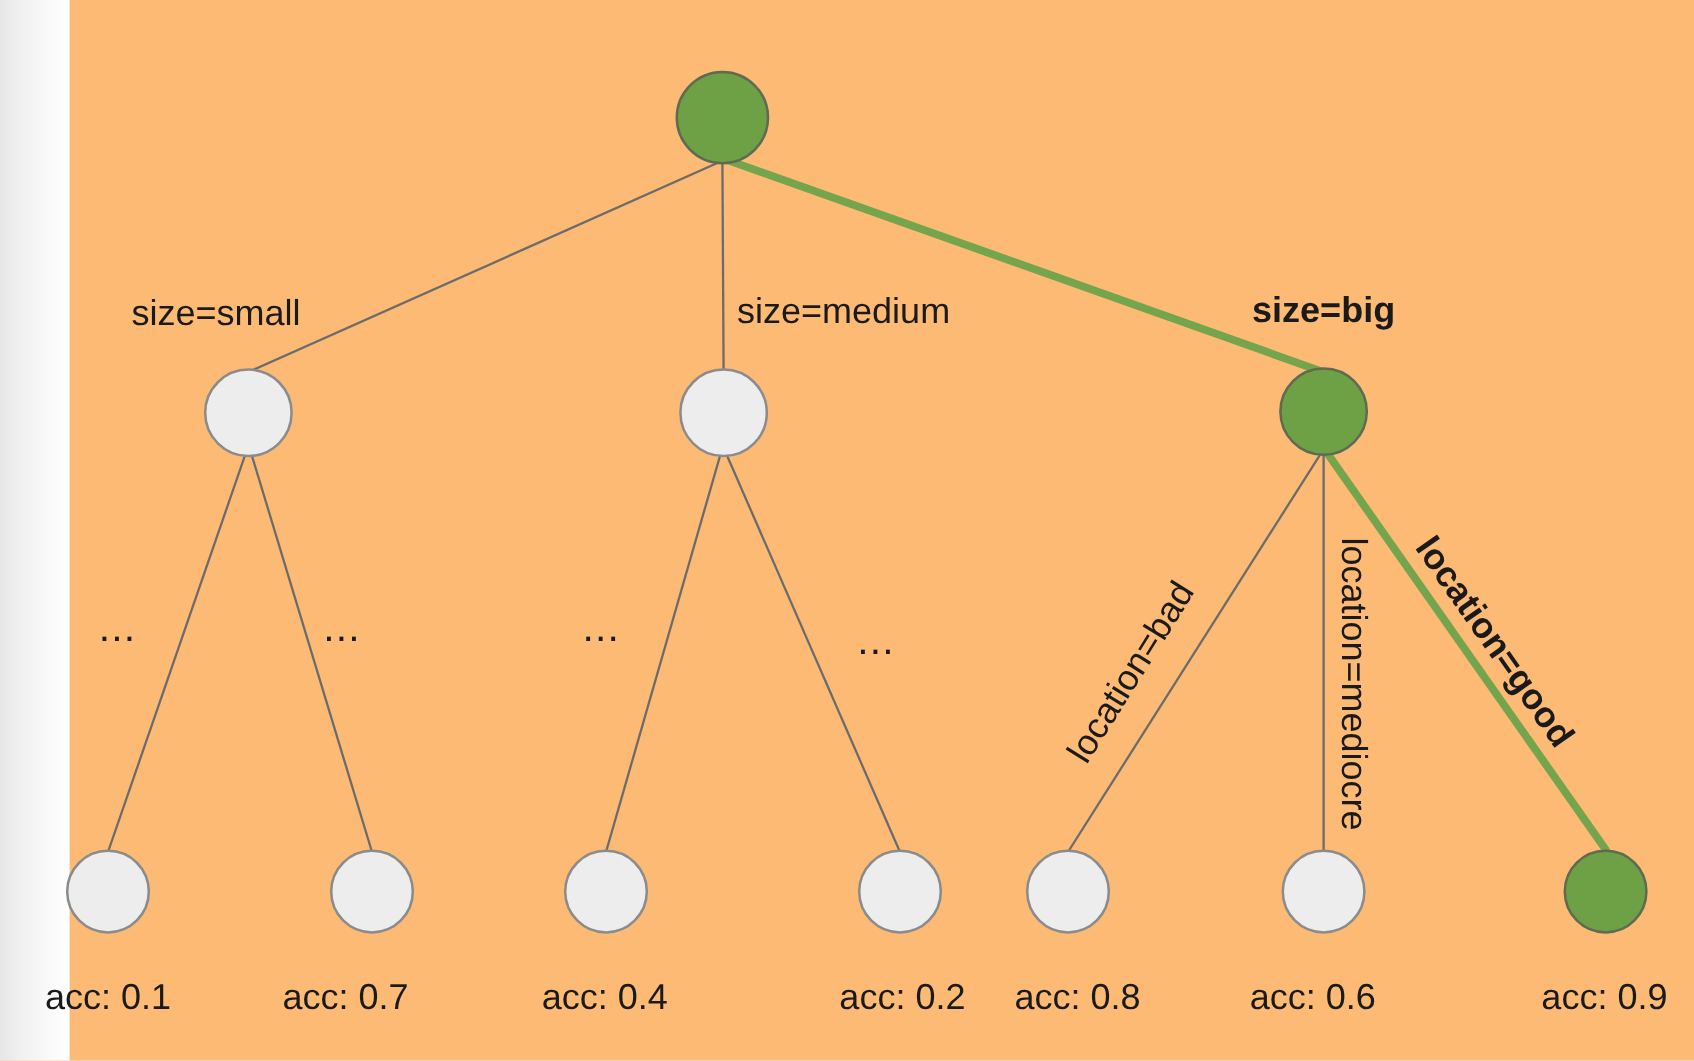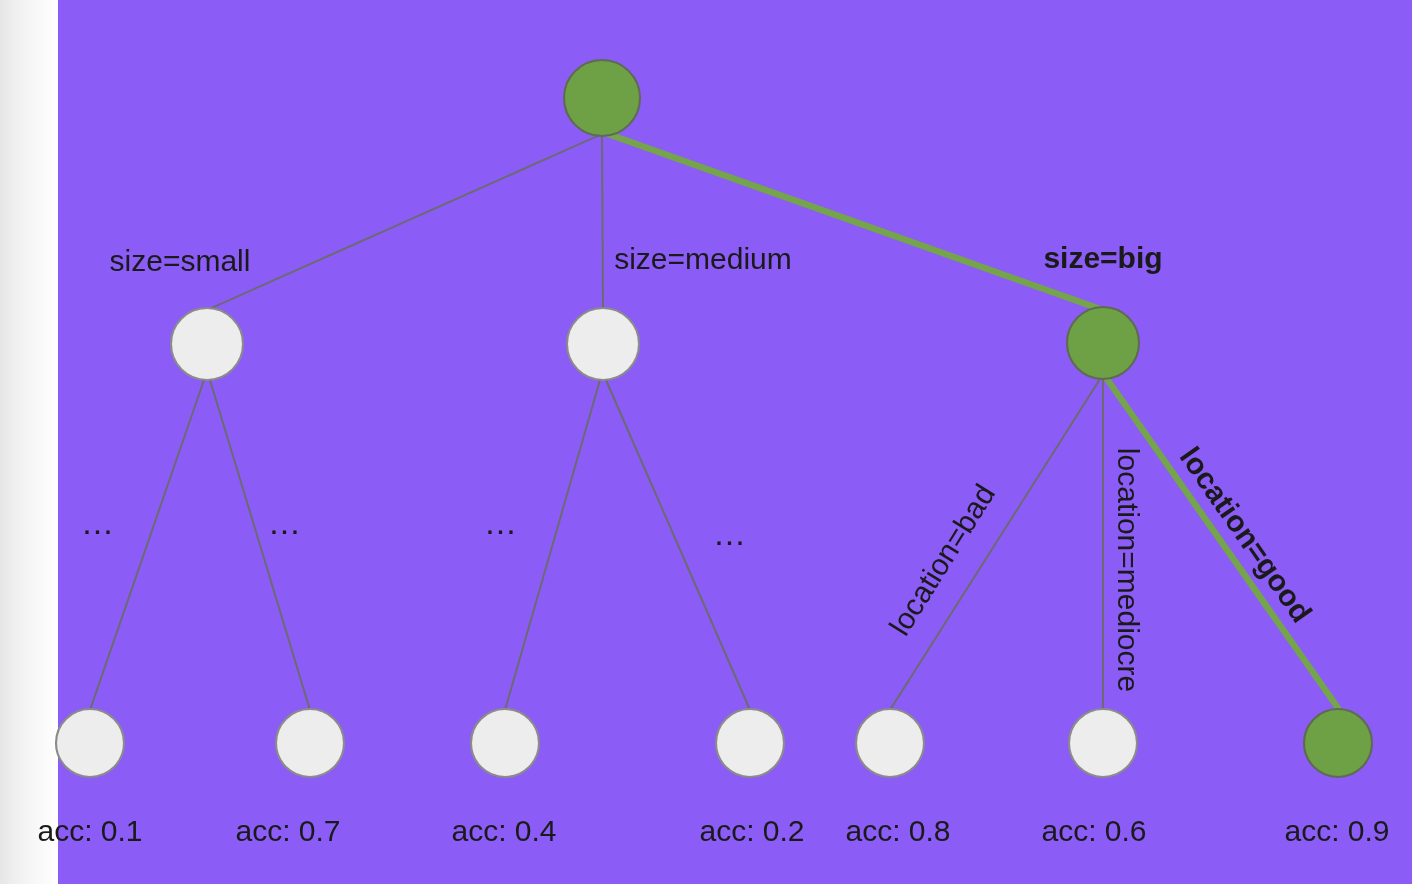--- a/index.html
+++ b/index.html
@@ -8,21 +8,21 @@
     padding: 0;
     background: #ffffff;
   }
   body {
     font-family: "Liberation Sans", sans-serif;
   }
   #stage {
     position: relative;
     width: 1412px;
     height: 884px;
-    background: #8b5cf6;
+    background: #fdba74;
     overflow: hidden;
   }
   
   #left-shade {
     position: absolute;
     left: 0;
     top: 0;
     width: 58px;
     height: 884px;
     background: linear-gradient(to right, #e6e6e6 0%, #f0f0f0 28%, #f8f8f8 62%, #ffffff 100%);

